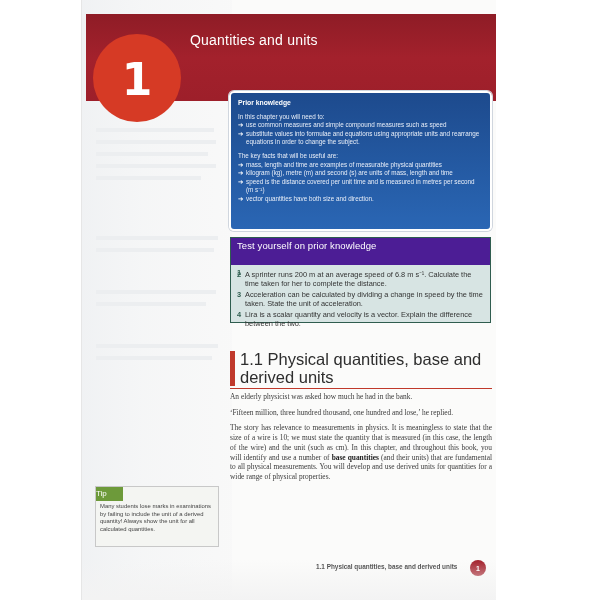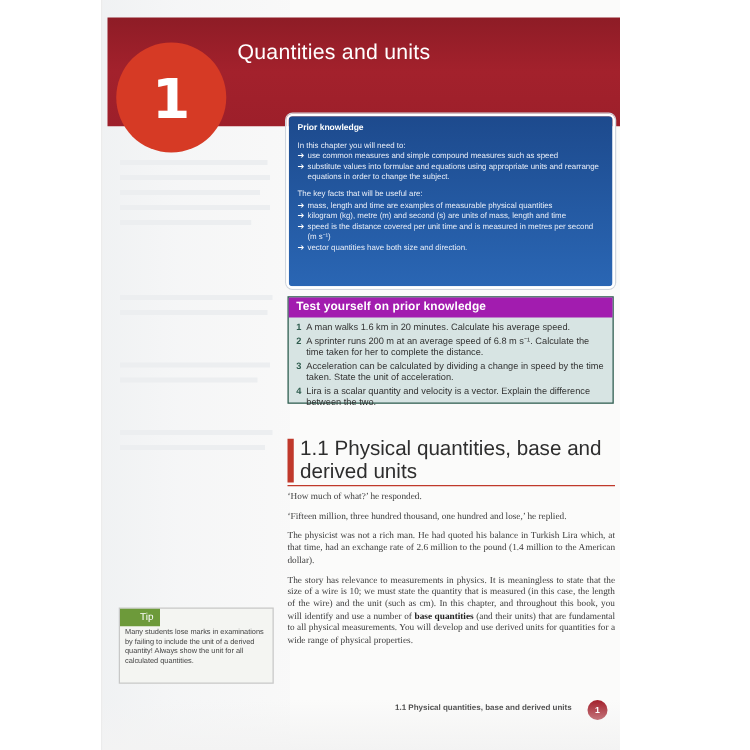--- a/index.html
+++ b/index.html
@@ -19,21 +19,21 @@
       position: absolute; left: 82px; top: 560px; width: 414px; height: 40px;
       background: linear-gradient(180deg, rgba(250,250,250,0) 0%, #f3f3f3 100%);
     }
 
     .header-band {
       position: absolute; left: 86px; top: 14px; width: 410px; height: 87px;
       background: linear-gradient(180deg, #8e1c26 0%, #a3212c 50%, #9d1f2a 100%);
     }
     .chapter-title {
       position: absolute; left: 190px; top: 32px;
-      color: #ffffff; font-size: 17px; font-weight: normal; letter-spacing: 0.2px;
+      color: #ffffff; font-size: 14px; font-weight: normal; letter-spacing: 0.2px;
       font-family: "Liberation Sans", sans-serif;
       text-align: right;
     }
     .chapter-circle {
       position: absolute; left: 93px; top: 34px; width: 88px; height: 88px;
       border-radius: 50%; background: #d63a25;
       display: flex; align-items: center; justify-content: center;
     }
     .chapter-number {
       color: #ffffff; font-size: 44px; font-weight: bold;
@@ -54,22 +54,22 @@
     .prior-box li { position: relative; padding-left: 8px; }
     .prior-box li .arrow { position: absolute; left: 0; top: 0; color: #ffffff; font-size: 6.5px; }
     .prior-box .intro2 { margin-top: 5px; }
 
     .test-box {
       position: absolute; left: 230px; top: 237px; width: 261px; height: 86px;
       background: #d7e4e3; border: 1px solid #2f5d4f;
       font-family: "Liberation Sans", sans-serif;
     }
     .test-box .test-header {
-      background: #a21caf; color: #ffffff; font-size: 9.5px; font-weight: bold;
-      padding: 2px 6px 3px 6px; height: 16px; letter-spacing: 0.1px;
+      background: #4c1d95; color: #ffffff; font-size: 9.5px; font-weight: normal;
+      padding: 2px 6px 3px 6px; height: 27px; letter-spacing: 0.1px;
     }
     .test-box ol { list-style: none; padding: 3px 6px 0 6px; }
     .test-box li { position: relative; padding-left: 8px; font-size: 7.4px; line-height: 9.3px; color: #333; margin-bottom: 1.5px; }
     .test-box li .num { position: absolute; left: 0; top: 0; color: #2f5d4f; font-weight: bold; }
 
     .section-heading {
       position: absolute; left: 230px; top: 351px; width: 262px;
       border-left: 5px solid #c0392b; padding-left: 5px;
       font-size: 16.5px; line-height: 17.5px; color: #2e2e2e; font-family: "Liberation Sans", sans-serif;
     }
@@ -85,21 +85,21 @@
     .body-text p { margin-bottom: 6px; }
     .body-text b { color: #222; }
 
     .tip-box {
       position: absolute; left: 95px; top: 486px; width: 124px; height: 61px;
       border: 1px solid #c8c8c8; background: #f4f5f2;
       font-family: "Liberation Sans", sans-serif;
     }
     .tip-label {
       position: absolute; left: 0; top: 0; width: 27px; height: 14px;
-      background: #6d9a3a; color: #ffffff; font-size: 8px; padding: 2px 16px;
+      background: #6d9a3a; color: #ffffff; font-size: 8px; padding: 2px 0;
     }
     .tip-text {
       position: absolute; left: 4px; top: 16px; width: 116px;
       font-size: 5.9px; line-height: 7.6px; color: #444;
     }
 
     .footer-title {
       position: absolute; left: 316px; top: 563px;
       font-size: 6.4px; font-weight: bold; color: #333; font-family: "Liberation Sans", sans-serif;
     }
@@ -150,34 +150,33 @@
     <li><span class="arrow">➔</span><span>mass, length and time are examples of measurable physical quantities</span></li>
     <li><span class="arrow">➔</span><span>kilogram (kg), metre (m) and second (s) are units of mass, length and time</span></li>
     <li><span class="arrow">➔</span><span>speed is the distance covered per unit time and is measured in metres per second (m s⁻¹)</span></li>
     <li><span class="arrow">➔</span><span>vector quantities have both size and direction.</span></li>
   </ul>
 </div>
 
 <div class="test-box">
   <div class="test-header">Test yourself on prior knowledge</div>
   <ol>
-    <li><span class="num">1</span><span>A man walks 1.6 km in 20 minutes. Calculate his average speed.</span></li>
+    <li><span class="num">1</span></li>
     <li><span class="num">2</span><span>A sprinter runs 200 m at an average speed of 6.8 m s⁻¹. Calculate the time taken for her to complete the distance.</span></li>
     <li><span class="num">3</span><span>Acceleration can be calculated by dividing a change in speed by the time taken. State the unit of acceleration.</span></li>
     <li><span class="num">4</span><span>Lira is a scalar quantity and velocity is a vector. Explain the difference between the two.</span></li>
   </ol>
 </div>
 
 <div class="section-heading">1.1 Physical quantities, base and derived units</div>
 <div class="section-rule"></div>
 
 <div class="body-text">
-  <p>‘How much of what?’ he responded.</p>
+  <p>An elderly physicist was asked how much he had in the bank.</p>
   <p>‘Fifteen million, three hundred thousand, one hundred and lose,’ he replied.</p>
-  <p>The physicist was not a rich man. He had quoted his balance in Turkish Lira which, at that time, had an exchange rate of 2.6 million to the pound (1.4 million to the American dollar).</p>
   <p><span>The story has relevance to measurements in physics. It is meaningless to state that the size of a wire is 10; we must state the quantity that is measured (in this case, the length of the wire) and the unit (such as cm). In this chapter, and throughout this book, you will identify and use a number of </span><b>base quantities</b><span> (and their units) that are fundamental to all physical measurements. You will develop and use derived units for quantities for a wide range of physical properties.</span></p>
 </div>
 
 <div class="tip-box">
   <div class="tip-label">Tip</div>
   <div class="tip-text">Many students lose marks in examinations by failing to include the unit of a derived quantity! Always show the unit for all calculated quantities.</div>
 </div>
 
 <div class="footer-title">1.1 Physical quantities, base and derived units</div>
 <div class="footer-page">1</div>

